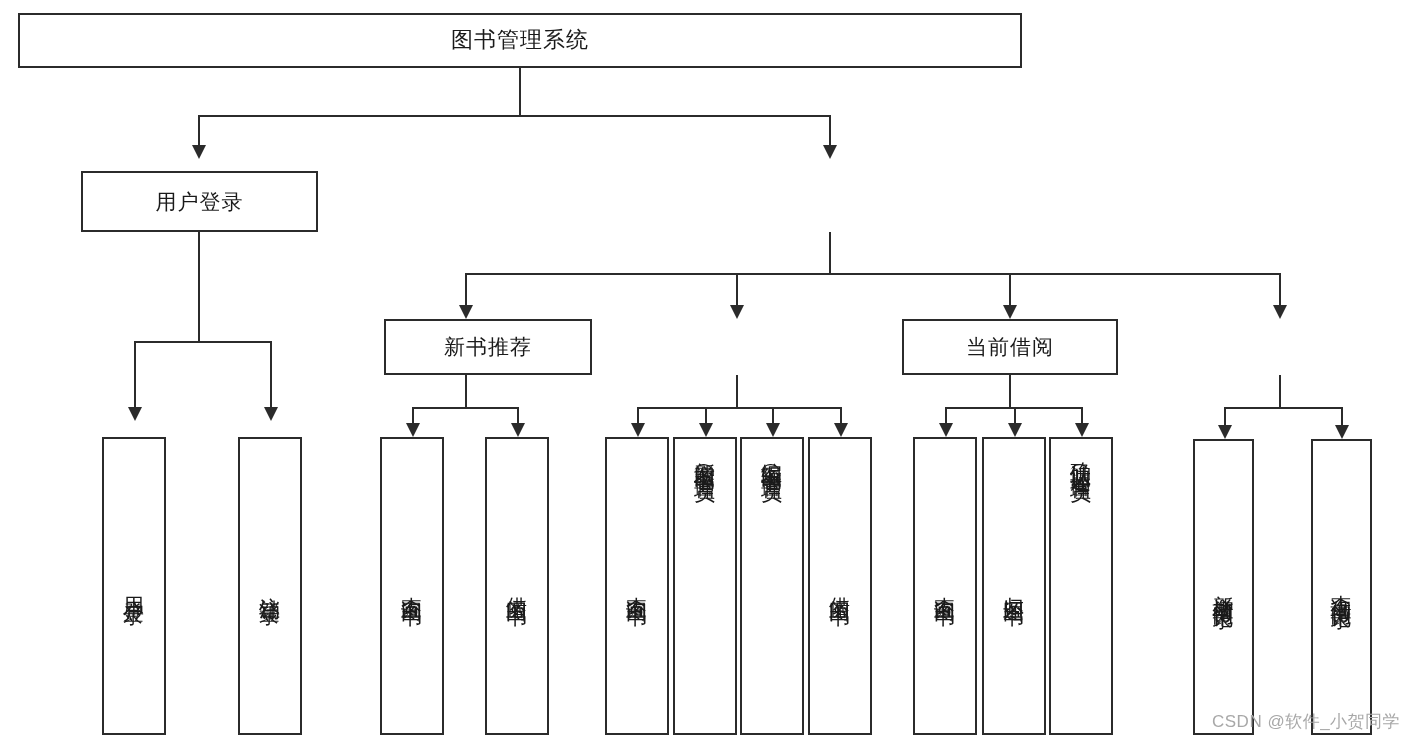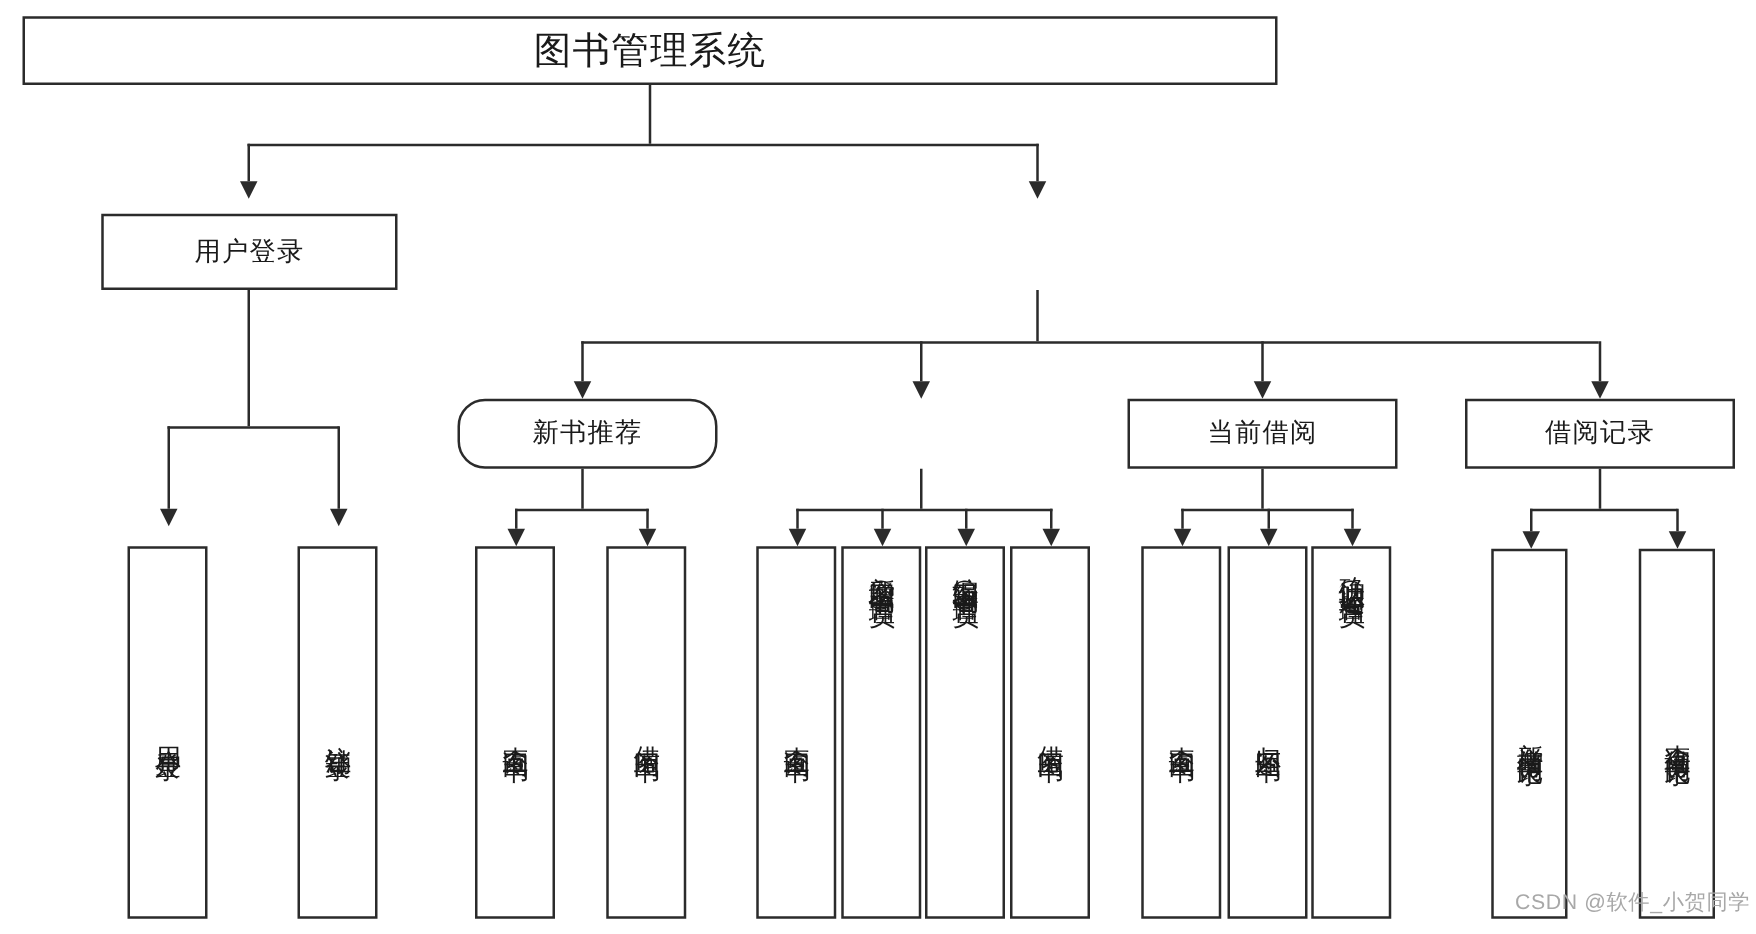--- a/index.html
+++ b/index.html
@@ -33,21 +33,21 @@
     white-space: nowrap;
     color: #1a1a1a;
   }
   
   .h-node .node-label {
     font-size: 21px;
     line-height: 1.1;
     letter-spacing: 1px;
   }
   #node-root .node-label {
-    font-size: 30px;
+    font-size: 22px;
     letter-spacing: 1px;
   }
   
   .v-node {
     align-items: flex-start;
     justify-content: center;
     padding-top: 0;
   }
   .v-node .node-label {
     writing-mode: vertical-rl;
@@ -131,28 +131,25 @@
 
   <div class="line-v" style="left:736px; top:273px; height:32px;"></div>
   <div class="arrow" style="left:730px; top:305px;"></div>
 
   <div class="line-v" style="left:1009px; top:273px; height:32px;"></div>
   <div class="arrow" style="left:1003px; top:305px;"></div>
 
   <div class="line-v" style="left:1279px; top:273px; height:32px;"></div>
   <div class="arrow" style="left:1273px; top:305px;"></div>
 
-  <div class="node h-node" id="node-new-book-recommend" style="left:366px; top:319px; width:208px; height:56px;border-radius:22px;">
+  <div class="node h-node" id="node-new-book-recommend" style="left:384px; top:319px; width:208px; height:56px;">
     <span class="node-label">新书推荐</span>
   </div>
   <div class="node h-node" id="node-current-borrow" style="left:902px; top:319px; width:216px; height:56px;">
     <span class="node-label">当前借阅</span>
-  </div>
-  <div class="node h-node" id="node-borrow-record" style="left:1172px; top:319px; width:216px; height:56px;">
-    <span class="node-label">借阅记录</span>
   </div>
 
   <div class="line-v" style="left:465px; top:375px; height:32px;"></div>
   <div class="line-h" style="left:412px; top:407px; width:107px;"></div>
   <div class="line-v" style="left:412px; top:407px; height:16px;"></div>
   <div class="arrow" style="left:406px; top:423px;"></div>
   <div class="line-v" style="left:517px; top:407px; height:16px;"></div>
   <div class="arrow" style="left:511px; top:423px;"></div>
 
   <div class="line-v" style="left:736px; top:375px; height:32px;"></div>

